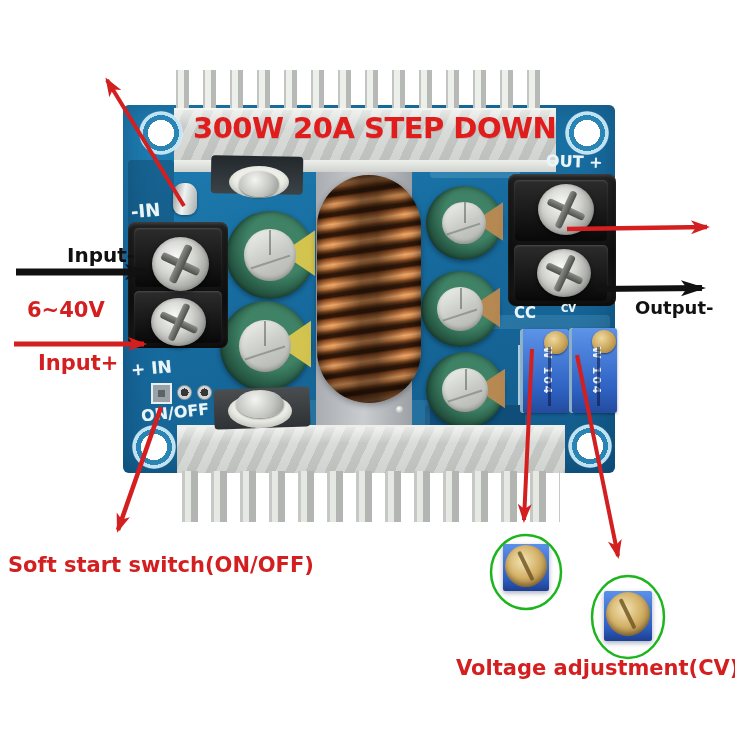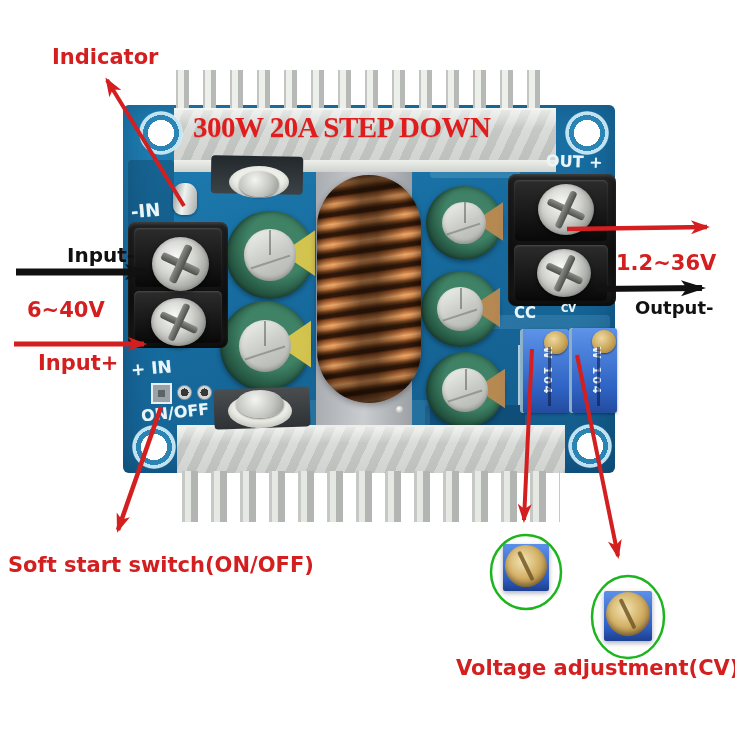--- a/index.html
+++ b/index.html
@@ -122,21 +122,21 @@
   <div class="abs dot" style="left:455px;top:406px;"></div>
   <div class="abs dot" style="left:468px;top:412px;"></div>
   <div class="abs dot" style="left:480px;top:406px;"></div>
   <div class="abs dot" style="left:396px;top:406px;"></div>
   <div class="abs dot" style="left:433px;top:154px;"></div>
   <div class="abs dot" style="left:449px;top:160px;"></div>
 
   <div class="abs hs-fins top" style="left:176px;top:70px;width:378px;height:39px;"></div>
   <div class="abs hs-body" style="left:174px;top:108px;width:382px;height:52px;"></div>
   <div class="abs hs-face" style="left:174px;top:160px;width:382px;height:12px;"></div>
-  <div class="title" style="left:193px;top:111px;font-family:Liberation Serif, serif;">300W 20A STEP DOWN</div>
+  <div class="title" style="left:193px;top:111px;">300W 20A STEP DOWN</div>
 
   <div class="abs hs-body" style="left:177px;top:425px;width:388px;height:46px;border-top:2px solid #eceeea;"></div>
   <div class="abs hs-fins bot" style="left:182px;top:471px;width:378px;height:51px;"></div>
 
   <div class="abs hole" style="left:139px;top:111px;"></div>
   <div class="abs hole" style="left:565px;top:111px;"></div>
   <div class="abs hole" style="left:132px;top:425px;"></div>
   <div class="abs hole" style="left:568px;top:424px;"></div>
 
   <div class="abs led" style="left:173px;top:183px;width:24px;height:32px;"></div>
@@ -203,25 +203,23 @@
   <div class="silk" style="left:131px;top:358px;font-size:17px;transform:rotate(-5deg);">+ IN</div>
   <div class="silk" style="left:141px;top:403px;font-size:16px;transform:rotate(-6deg);">ON/OFF</div>
   <div class="silk" style="left:514px;top:304px;font-size:15px;">CC</div>
   <div class="silk" style="left:561px;top:303px;font-size:10px;">CV</div>
 
   <div class="abs zsq" style="left:503px;top:544px;width:46px;height:47px;"></div>
   <div class="abs zscrew" style="left:505px;top:545px;width:42px;height:42px;"></div>
   <div class="abs zsq" style="left:604px;top:591px;width:48px;height:50px;"></div>
   <div class="abs zscrew" style="left:606px;top:592px;width:44px;height:44px;"></div>
 
-  <div class="ann red" style="left:52px;top:45px;font-size:21px;">Indicator</div>
   <div class="ann blk" style="left:43px;top:243px;font-size:20px;">Input-</div>
   <div class="ann red" style="left:27px;top:298px;font-size:21px;text-align:center;">6~40V</div>
   <div class="ann red" style="left:38px;top:351px;font-size:21px;">Input+</div>
-  <div class="ann red" style="left:616px;top:251px;font-size:21px;">1.2~36V</div>
   <div class="ann blk" style="left:611px;top:297px;font-size:18px;">Output-</div>
   <div class="ann red" style="left:8px;top:553px;font-size:21px;">Soft start switch(ON/OFF)</div>
   <div class="ann red" style="left:456px;top:656px;font-size:21px;">Voltage adjustment(CV)</div>
 
   <svg class="overlay" width="735" height="735" viewBox="0 0 735 735">
     <defs>
       <marker id="ah-red" markerUnits="userSpaceOnUse" markerWidth="22" markerHeight="18" refX="17" refY="9" orient="auto">
         <path d="M1,2 L20,9 L1,16 L6,9 Z" fill="#d31f1f"></path>
       </marker>
       <marker id="ah-black" markerUnits="userSpaceOnUse" markerWidth="28" markerHeight="20" refX="22" refY="10" orient="auto">

